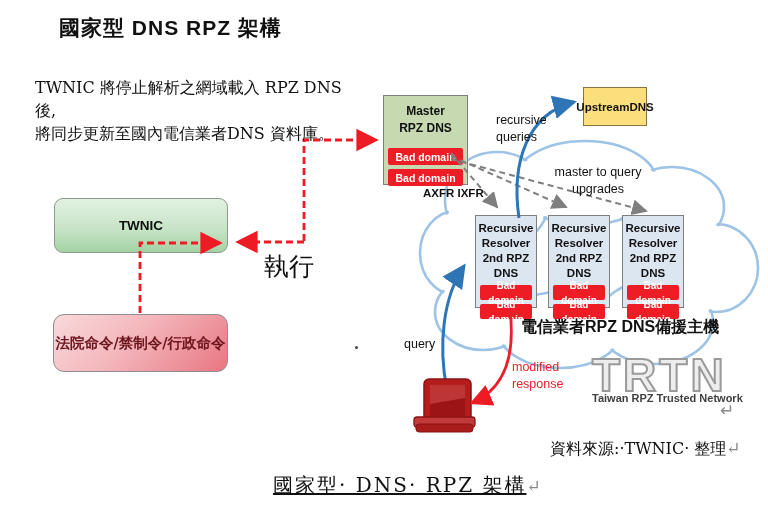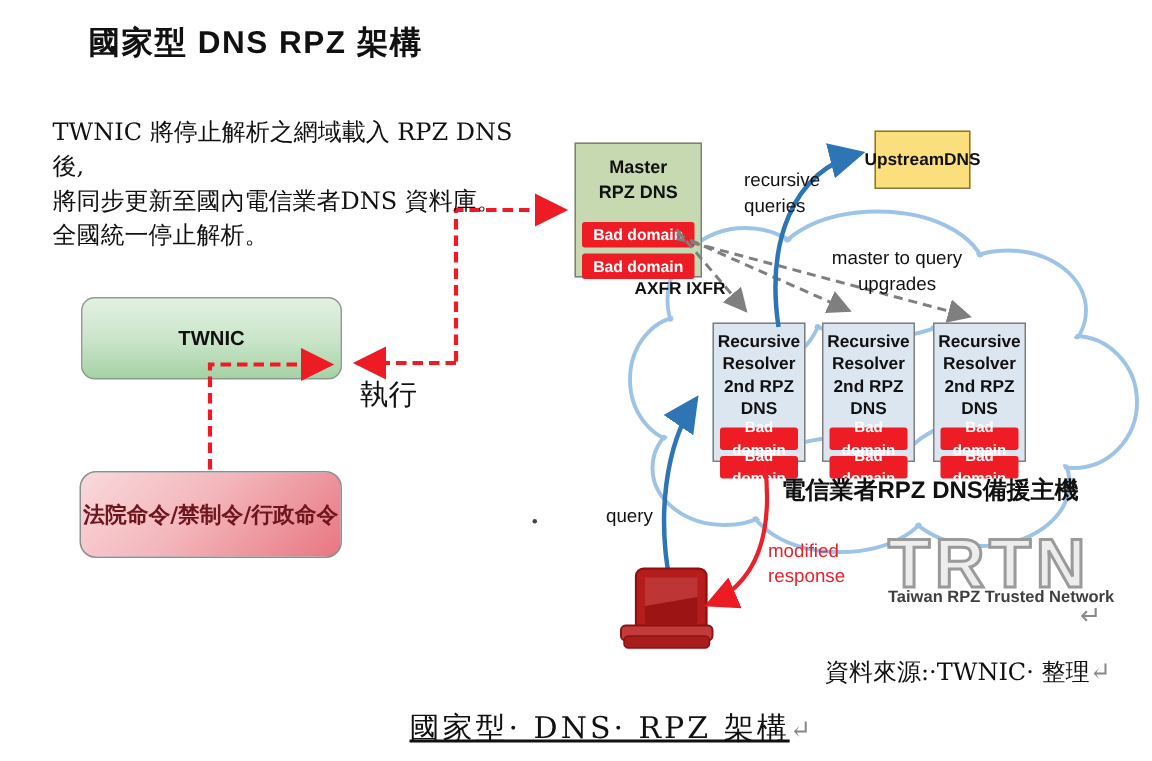--- a/index.html
+++ b/index.html
@@ -15,22 +15,22 @@
 
   .twnic-box{left:54px;top:198px;width:172px;height:53px;border:1.5px solid #8e9a8e;border-radius:9px;
              background:linear-gradient(to bottom,#e2f1e2 0%,#c8e4c8 55%,#a4d2a4 100%);
              display:flex;align-items:center;justify-content:center;
              font-size:13.5px;font-weight:bold;z-index:1;}
   .order-box{left:53px;top:314px;width:173px;height:56px;border:1.5px solid #8e8e8e;border-radius:11px;
              background:linear-gradient(135deg,#f9d9dc 0%,#f3b6bb 45%,#e87681 100%);
              display:flex;align-items:center;justify-content:center;
              font-family:"DejaVu Serif","Liberation Serif",serif;
              font-size:14.5px;font-weight:bold;color:#6e161e;z-index:1;}
-  .exec-label{left:240px;top:250px;font-family:"DejaVu Serif","Liberation Serif",serif;
-              font-size:19px;z-index:3;}
+  .exec-label{left:264px;top:250px;font-family:"DejaVu Serif","Liberation Serif",serif;
+              font-size:25px;z-index:3;}
 
   .master-heading{left:357px;top:64px;font-size:16px;font-weight:bold;z-index:3;}
   .master-box{left:383px;top:95px;width:85px;height:90px;background:#c6d9b0;border:1.2px solid #7f7f7f;
               font-size:12px;font-weight:600;text-align:center;padding-top:7px;box-sizing:border-box;z-index:1;}
   .master-box .bline{line-height:17px;}
   .badrow{margin:4px 4px 0 4px;height:17px;background:#ee1c25;border-radius:2px;color:#fff;
           font-size:10.5px;font-weight:bold;display:flex;align-items:center;justify-content:center;}
   .upstream-box{left:583px;top:87px;width:62px;height:37px;background:#fbdf7d;border:1.6px solid #8a7342;
                 display:flex;align-items:center;justify-content:center;
                 font-size:11.5px;font-weight:bold;line-height:14px;z-index:1;}
@@ -167,21 +167,20 @@
     </g>
 
     <path d="M510,310 C515,352 507,388 472,403" fill="none" stroke="#e8212b" stroke-width="2.8" marker-end="url(#mred)"></path>
   </svg>
 
   <div class="abs title">國家型 DNS RPZ 架構</div>
 
   <div class="abs intro">
     <div>TWNIC 將停止解析之網域載入 RPZ DNS 後,</div>
     <div>將同步更新至國內電信業者DNS 資料庫。</div>
-    <div>全國統一停止解析。</div>
   </div>
 
   <div class="abs exec-label">執行</div>
 
 
   <div class="abs lbl lbl-recq">
     <div>recursive</div>
     <div>queries</div>
   </div>
 

